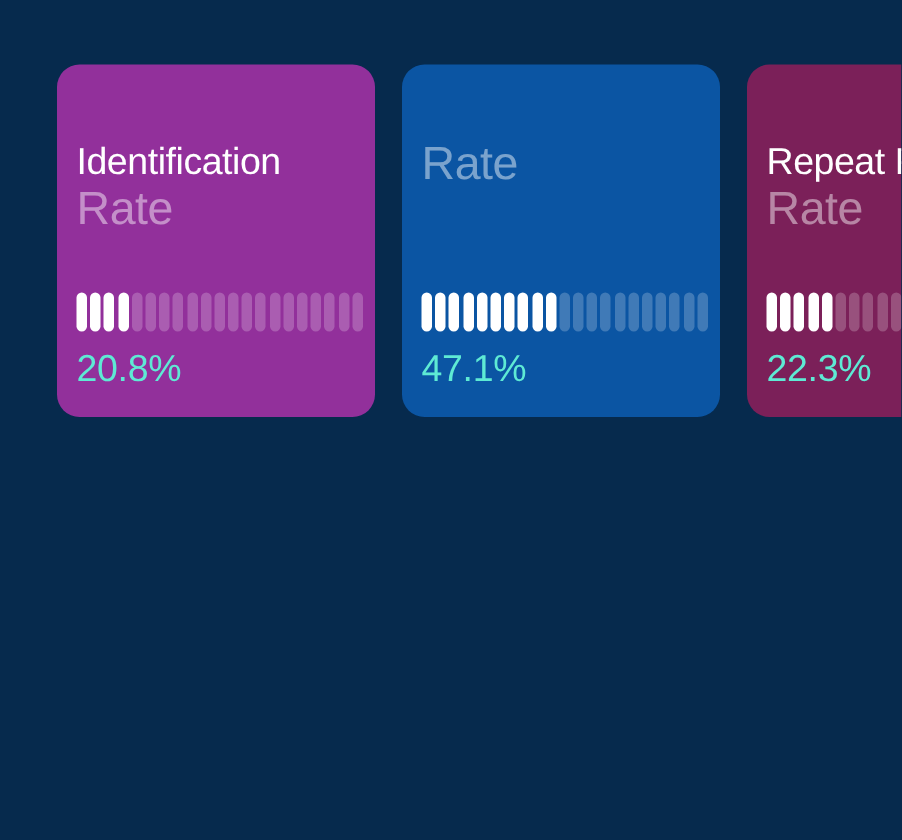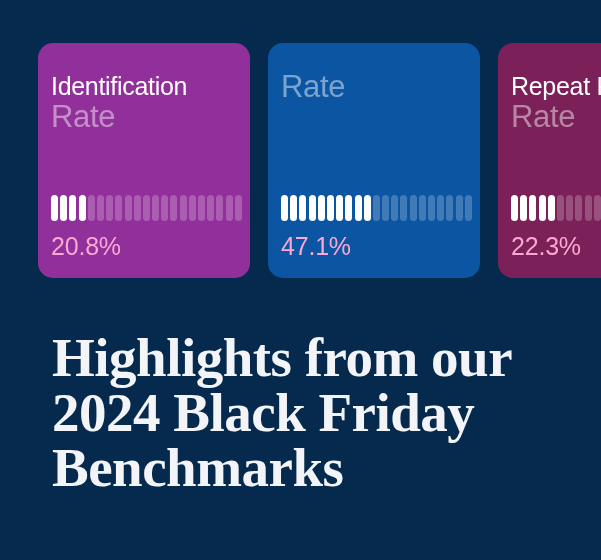--- a/index.html
+++ b/index.html
@@ -34,21 +34,21 @@
     gap: 18px;
     height: 235px;
   }
 
   .metric-card {
     width: 212px;
     flex: 0 0 212px;
     height: 235px;
     border-radius: 15px;
     box-sizing: border-box;
-    padding: 28px 13px 0 13px;
+    padding: 50px 13px 0 13px;
     position: relative;
     overflow: hidden;
   }
 
   .card-title {
     font-size: 25px;
     line-height: 30px;
     font-weight: 400;
     color: #ffffff;
     letter-spacing: -0.3px;
@@ -83,21 +83,21 @@
   .gauge .seg.off { background: rgba(255,255,255,0.22); }
 
   .card-value {
     position: absolute;
     left: 13px;
     top: 188px;
     font-size: 25px;
     line-height: 30px;
     font-weight: 400;
     letter-spacing: -0.2px;
-    color: #f9a8d4;
+    color: #5eead4;
   }
 
   
   #headline {
     position: absolute;
     left: 52px;
     top: 330px;
     width: 500px;
     font-family: "Liberation Serif", "DejaVu Serif", serif;
     font-weight: 700;
@@ -180,15 +180,14 @@
           <span class="seg off"></span>
           <span class="seg off"></span>
           <span class="seg off"></span>
           <span class="seg off"></span>
           <span class="seg off"></span>
         </div>
         <div class="card-value">22.3%</div>
       </div>
     </div>
 
-  <div id="headline">Highlights from our 2024 Black Friday Benchmarks</div>
 
 </div>
 
 </body></html>

